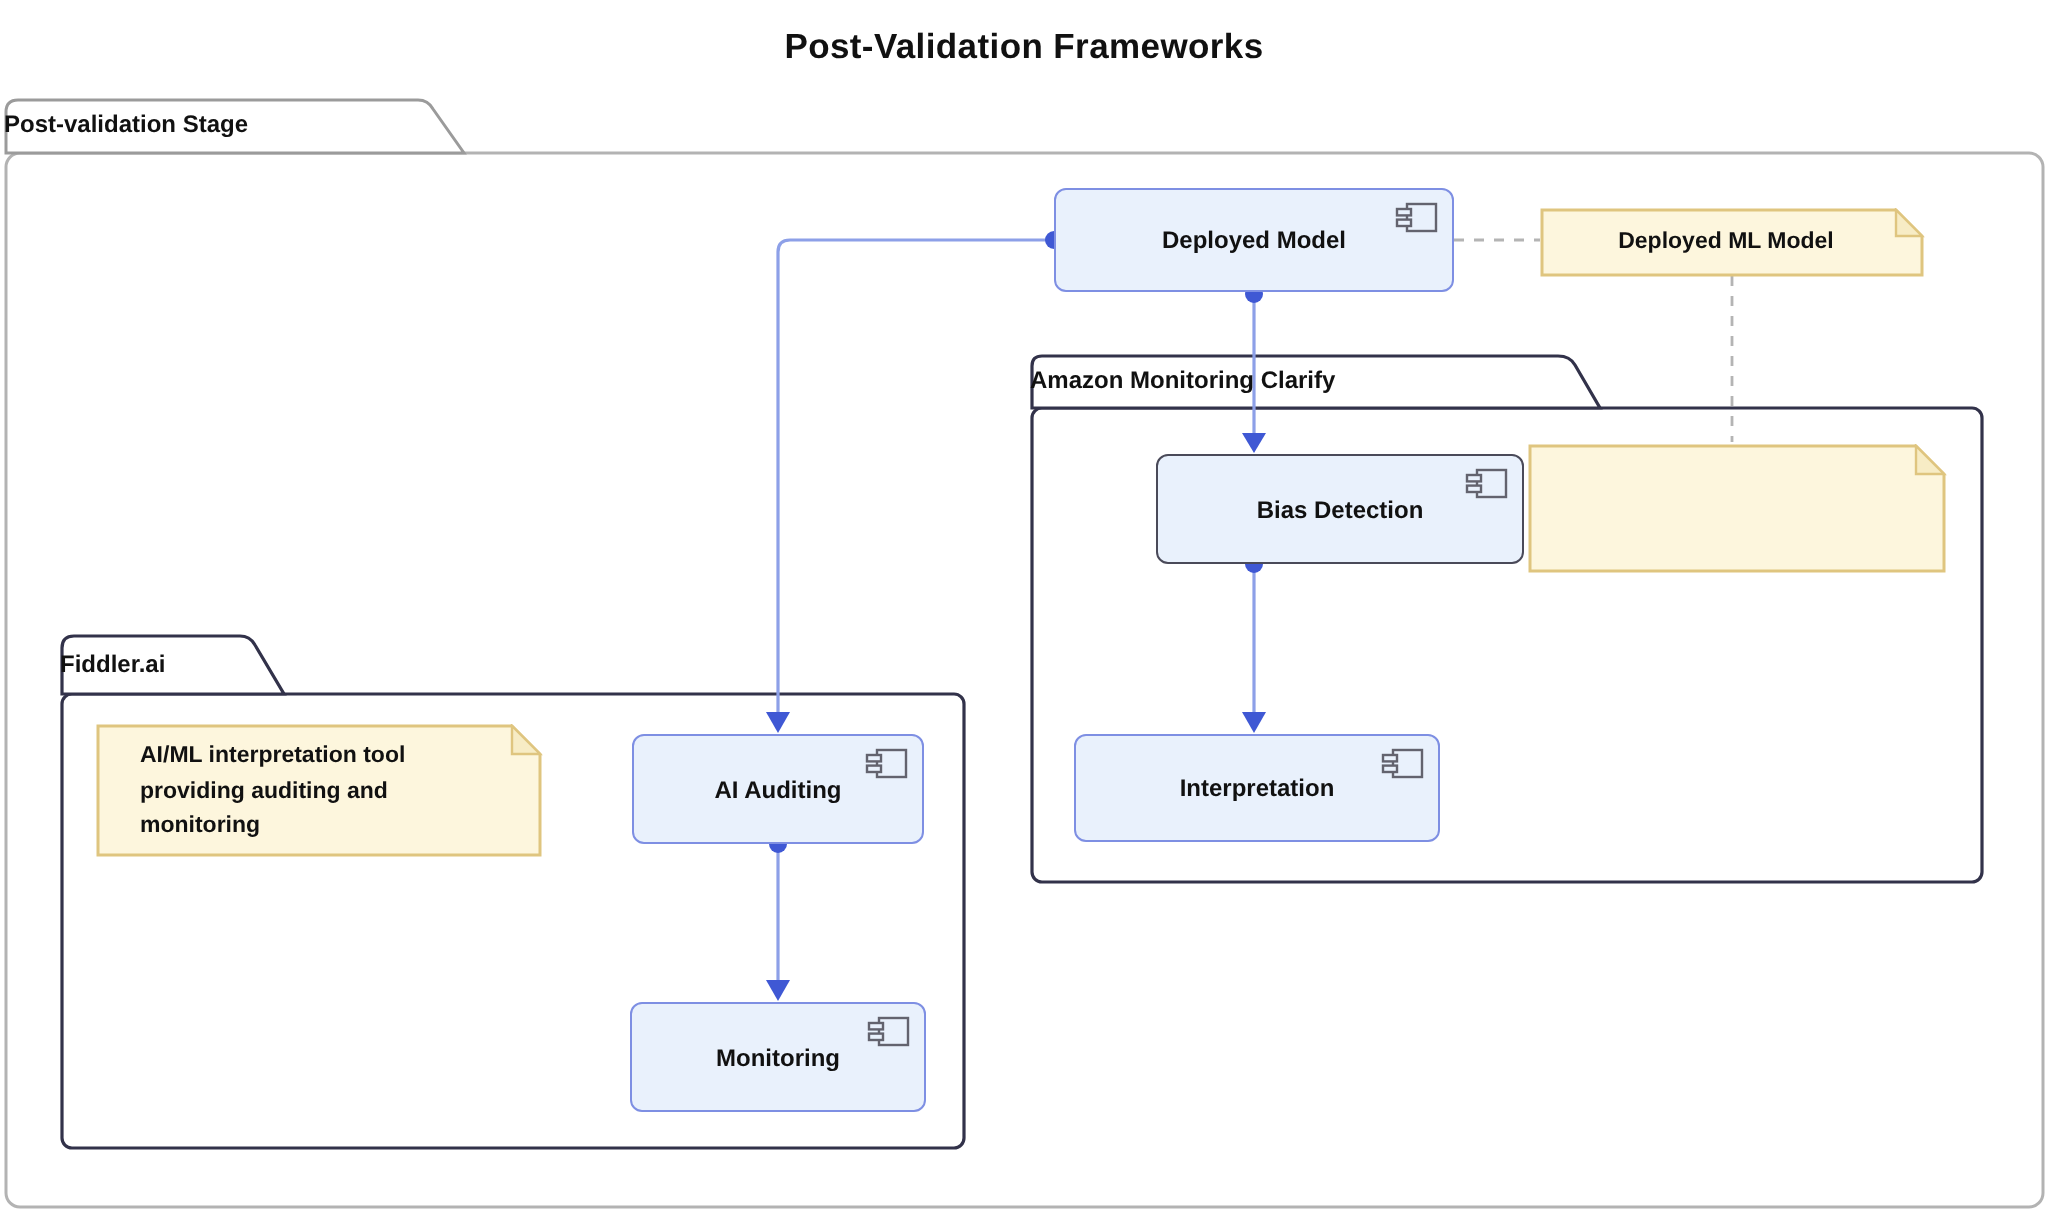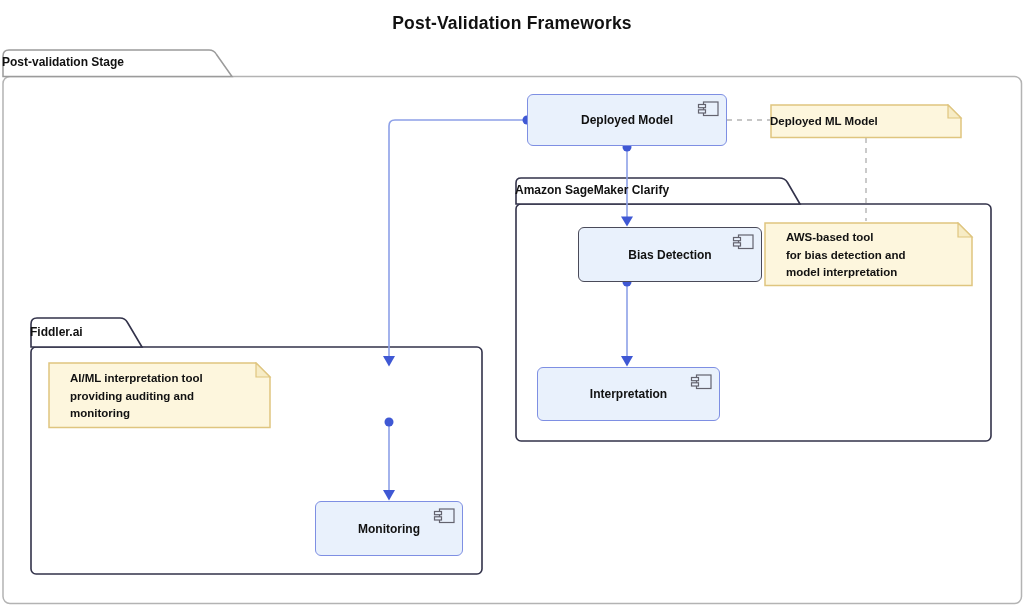--- a/index.html
+++ b/index.html
@@ -57,21 +57,21 @@
   <svg class="abs stage" style="left:2px;top:49px;z-index:1;" width="1021" height="556">
     <rect class="stage-body" x="1" y="27.5" width="1018.5" height="527" rx="7"></rect>
     <path class="stage-tab" d="M1,27.5 L1,7 Q1,1 7,1 L207,1 Q212,1 214.5,5.5 L230,27.5 Z"></path>
   </svg>
   <div class="tab-label" style="left:2px;top:55px;width:225px;">Post-validation Stage</div>
 
   <svg class="abs pkg" style="left:515px;top:177px;z-index:2;" width="478" height="266">
     <rect class="pkg-shape" x="1" y="27" width="475" height="237" rx="5"></rect>
     <path class="pkg-shape" d="M1,27 L1,6 Q1,1 6,1 L264,1 Q270,1 272.5,5.5 L285,27 Z"></path>
   </svg>
-  <div class="tab-label" style="left:515px;top:183px;width:285px;">Amazon SageMaker Clarify</div>
+  <div class="tab-label" style="left:515px;top:183px;width:285px;">Amazon Monitoring Clarify</div>
 
   <svg class="abs pkg" style="left:30px;top:317px;z-index:2;" width="454" height="259">
     <rect class="pkg-shape" x="1" y="30" width="451" height="227" rx="5"></rect>
     <path class="pkg-shape" d="M1,30 L1,7 Q1,1 7,1 L90,1 Q95,1 97.5,5.5 L112,30 Z"></path>
   </svg>
   <div class="tab-label" style="left:30px;top:325px;width:110px;">Fiddler.ai</div>
 
   <svg class="layer" width="1024" height="606">
 
     <path class="conn" d="M627,147 V218"></path>
@@ -91,31 +91,26 @@
     <circle class="dot" cx="389" cy="422" r="4.5"></circle>
 
     <path class="conn-dash" d="M727,120 H770"></path>
     <path class="conn-dash" d="M866,138 V221"></path>
   </svg>
 
   <svg class="abs note" style="left:770px;top:104px;z-index:3;" width="193" height="35">
     <path class="note-shape" d="M1,1 L178,1 L191,14 L191,33.5 L1,33.5 Z"></path>
     <path class="note-fold" d="M178,1 L178,14 L191,14 Z"></path>
   </svg>
-  <div class="note-text" style="left:770px;top:113px;width:186px;text-align:left;">Deployed ML Model</div>
+  <div class="note-text" style="left:770px;top:113px;width:186px;text-align:center;">Deployed ML Model</div>
 
   <svg class="abs note" style="left:764px;top:222px;z-index:3;" width="210" height="65">
     <path class="note-shape" d="M1,1 L194,1 L208,15 L208,63.5 L1,63.5 Z"></path>
     <path class="note-fold" d="M194,1 L194,15 L208,15 Z"></path>
   </svg>
-  <div class="note-text" style="left:786px;top:229px;width:180px;text-align:left;">
-    <div>AWS-based tool</div>
-    <div>for bias detection and</div>
-    <div>model interpretation</div>
-  </div>
 
   <svg class="abs note" style="left:48px;top:362px;z-index:3;" width="224" height="67">
     <path class="note-shape" d="M1,1 L208,1 L222,15 L222,65.5 L1,65.5 Z"></path>
     <path class="note-fold" d="M208,1 L208,15 L222,15 Z"></path>
   </svg>
   <div class="note-text" style="left:70px;top:370px;width:190px;text-align:left;">
     <div>AI/ML interpretation tool</div>
     <div>providing auditing and</div>
     <div>monitoring</div>
   </div>
@@ -140,20 +135,28 @@
 
   <div class="node" style="left:537px;top:367px;width:183px;height:54px;">
     <span class="lbl">Interpretation</span>
     <svg class="comp-icon" width="22" height="16">
       <rect class="ci-main" x="6.5" y="1" width="14.5" height="13.5"></rect>
       <rect class="ci-tab" x="1.5" y="3.5" width="7" height="3.2"></rect>
       <rect class="ci-tab" x="1.5" y="8.8" width="7" height="3.2"></rect>
     </svg>
   </div>
 
+  <div class="node" style="left:316px;top:367px;width:146px;height:55px;">
+    <span class="lbl">AI Auditing</span>
+    <svg class="comp-icon" width="22" height="16">
+      <rect class="ci-main" x="6.5" y="1" width="14.5" height="13.5"></rect>
+      <rect class="ci-tab" x="1.5" y="3.5" width="7" height="3.2"></rect>
+      <rect class="ci-tab" x="1.5" y="8.8" width="7" height="3.2"></rect>
+    </svg>
+  </div>
 
   <div class="node" style="left:315px;top:501px;width:148px;height:55px;">
     <span class="lbl">Monitoring</span>
     <svg class="comp-icon" width="22" height="16">
       <rect class="ci-main" x="6.5" y="1" width="14.5" height="13.5"></rect>
       <rect class="ci-tab" x="1.5" y="3.5" width="7" height="3.2"></rect>
       <rect class="ci-tab" x="1.5" y="8.8" width="7" height="3.2"></rect>
     </svg>
   </div>
 

